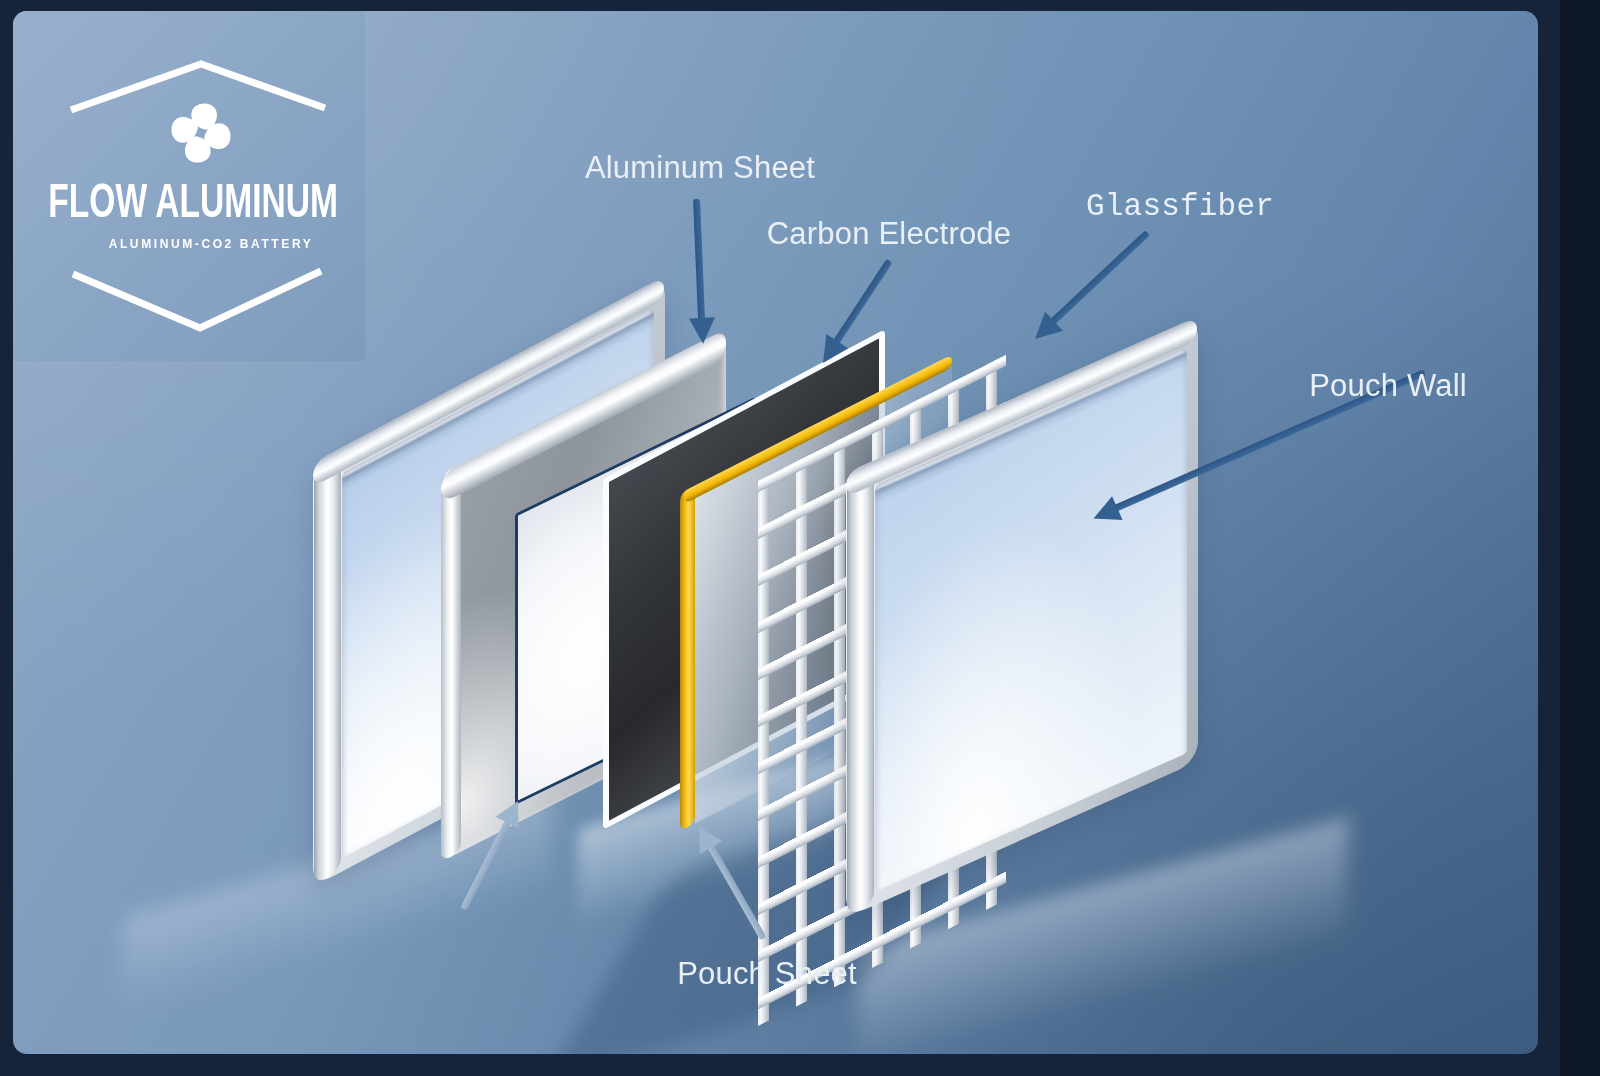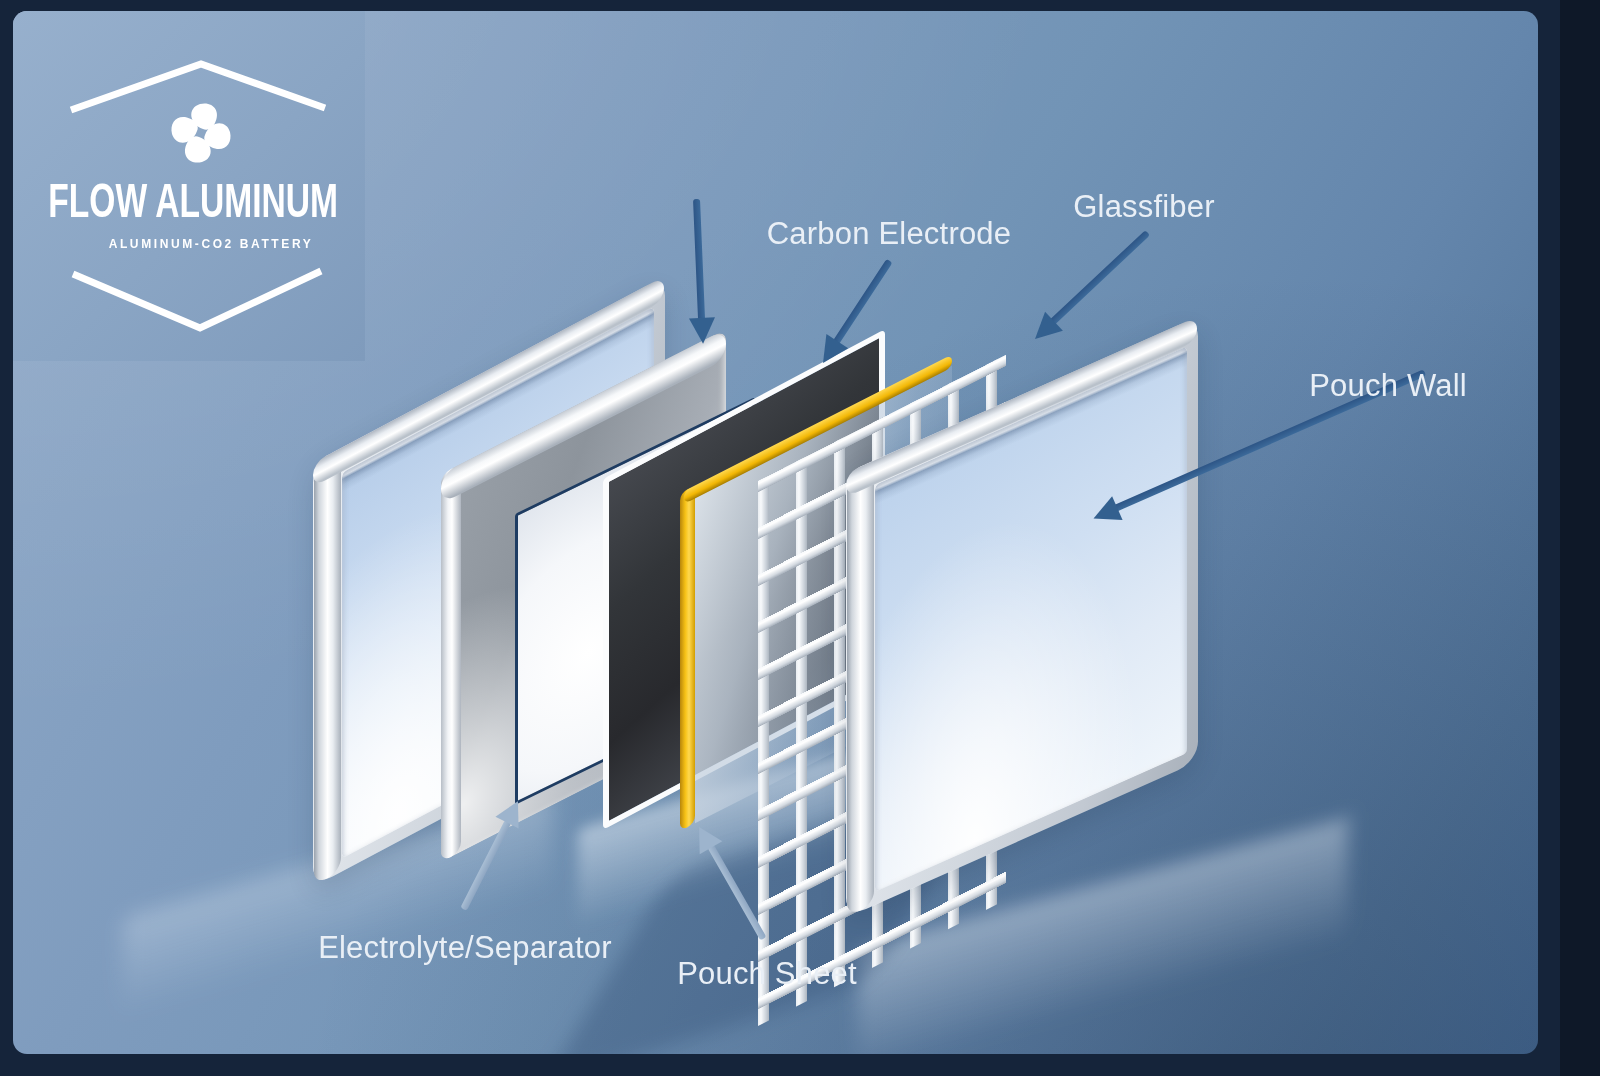--- a/index.html
+++ b/index.html
@@ -168,20 +168,20 @@
     </div>
     <div class="arrow arrow-light" style="left:450px;top:898px;width:121px;transform:rotate(-63deg);">
       <div class="shaft"></div>
         <div class="head"></div>
     </div>
     <div class="arrow arrow-light" style="left:750px;top:928px;width:129px;transform:rotate(-119.7deg);">
       <div class="shaft"></div>
         <div class="head"></div>
     </div>
 
+    <div class="callout" style="left:687px;top:139px;">Aluminum Sheet</div>
     <div class="callout" style="left:876px;top:205px;">Carbon Electrode</div>
-    <div class="callout" style="left:1131px;top:178px;">Glassfiber</div>
+    <div class="callout" style="left:1167px;top:178px;font-family:Liberation Mono, monospace;">Glassfiber</div>
     <div class="callout" style="left:1375px;top:317px;margin-top:40px;">Pouch Wall</div>
-    <div class="callout" style="left:452px;top:919px;">Electrolyte/Separator</div>
     <div class="callout" style="left:754px;top:945px;">Pouch Sheet</div>
 
   </div>
 </div>
 
 </body></html>

